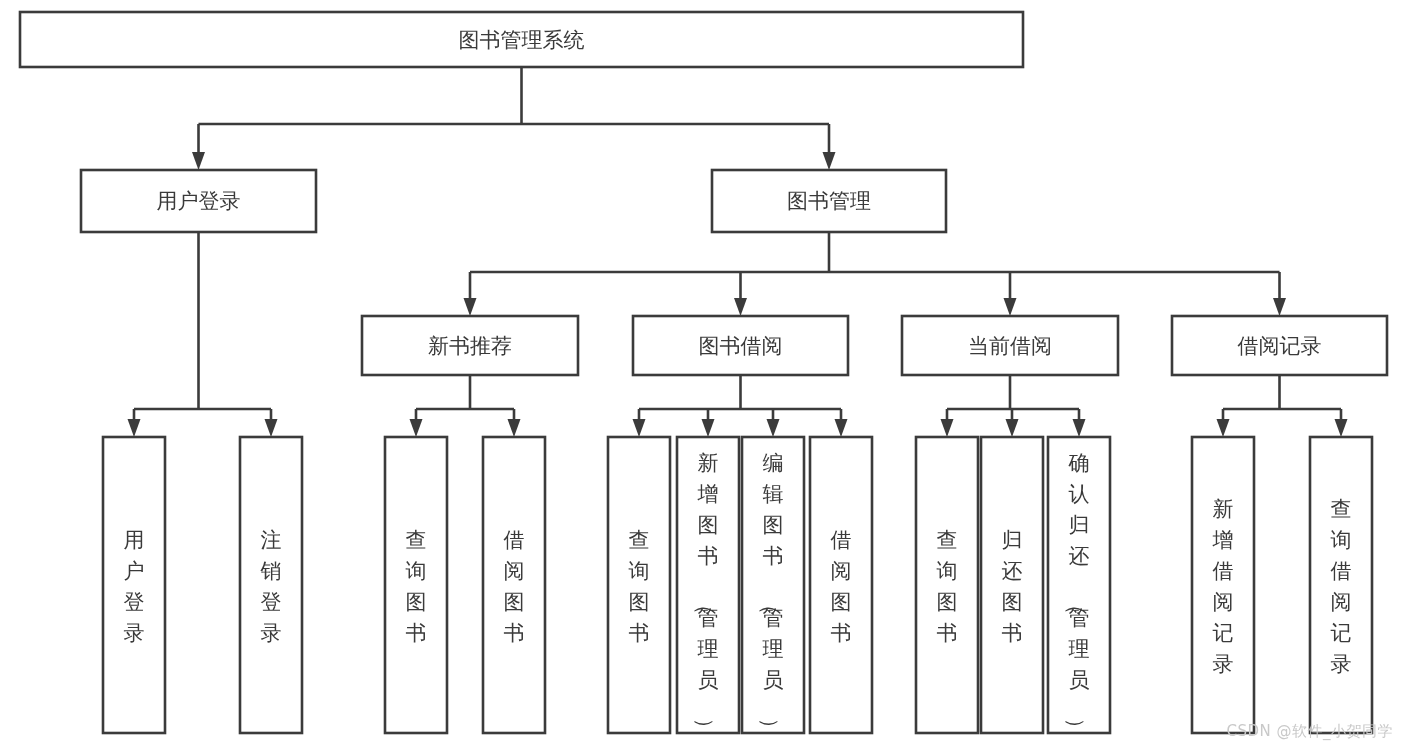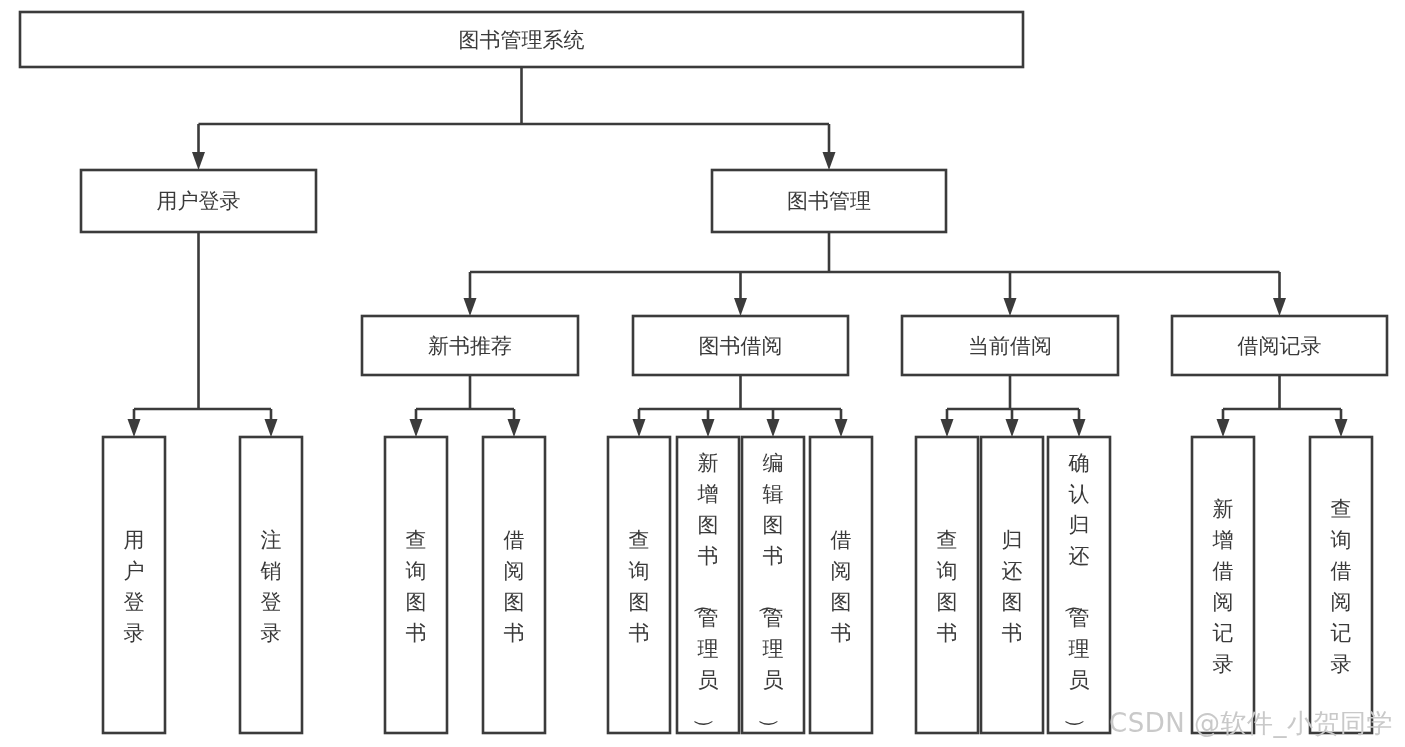--- a/index.html
+++ b/index.html
@@ -56,21 +56,21 @@
     text-anchor: middle;
   }
   .node-label-v tspan {
     text-anchor: middle;
   }
   .watermark-text {
     position: absolute;
     right: 12px;
     bottom: 6px;
     font-family: "DejaVu Sans", "Liberation Sans", sans-serif;
-    font-size: 26px;
+    font-size: 15px;
     color: #c9c9c9;
     letter-spacing: 0.5px;
     white-space: nowrap;
     user-select: none;
   }
 </style>
 </head>
 <body>
 
 <div id="diagram-root">

